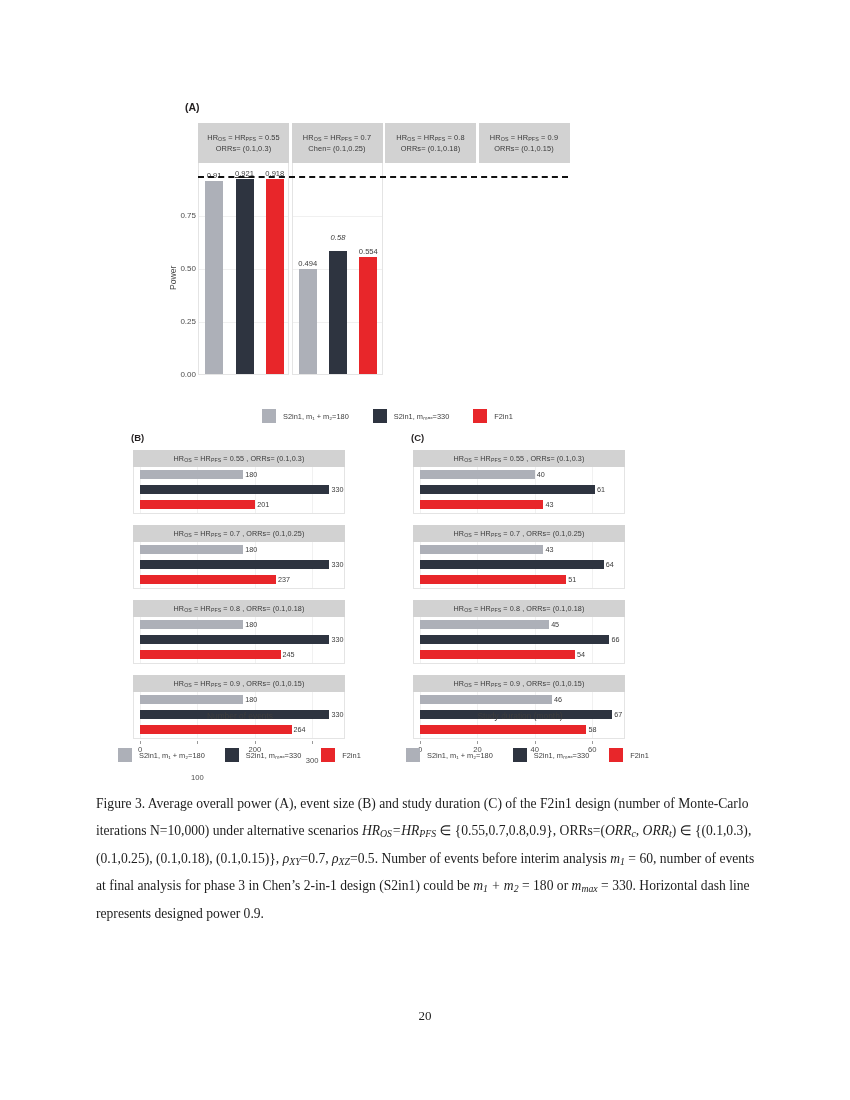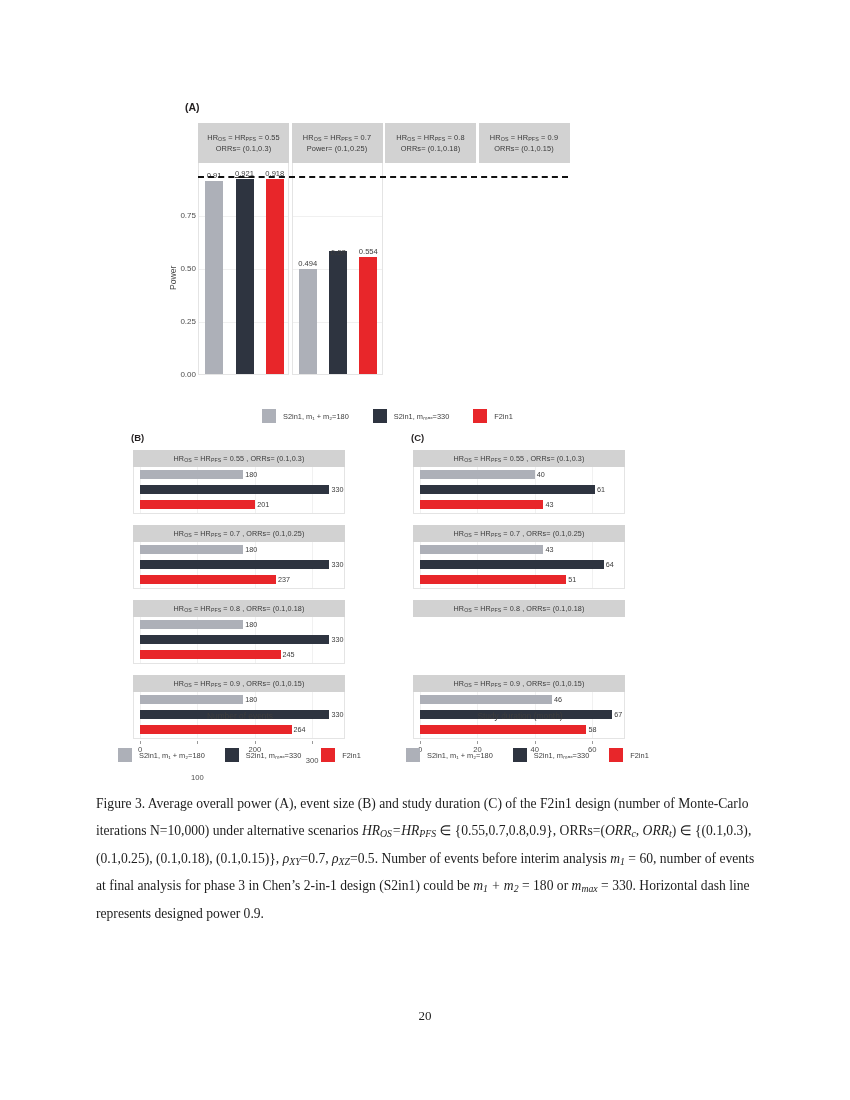--- a/index.html
+++ b/index.html
@@ -111,30 +111,30 @@
             <div class="a-val" style="left: -2.83333px; top: 8.08px; width: 36px;">0.91</div>
             <div class="a-bar" style="left: 36.5px; width: 18px; height: 195.252px; background: rgb(46, 52, 64);"></div>
             <div class="a-val" style="left: 27.5px; top: 5.748px; width: 36px; text-decoration: underline;">0.921</div>
             <div class="a-bar" style="left: 66.8333px; width: 18px; height: 194.616px; background: rgb(232, 38, 42);"></div>
             <div class="a-val" style="left: 57.8333px; top: 6.384px; width: 36px;">0.918</div>
           </div>
         </div>
         <div class="a-facet" style="left: 291.5px; top: 123px; width: 91px; height: 252px;">
           <div class="strip a-strip">
             <div>HR<sub>OS</sub> = HR<sub>PFS</sub> = 0.7</div>
-            <div>Power= (0.1,0.25)</div>
+            <div>Chen= (0.1,0.25)</div>
           </div>
           <div class="a-plot">
             <div class="a-grid" style="top: 159px;"></div>
             <div class="a-grid" style="top: 106px;"></div>
             <div class="a-grid" style="top: 53px;"></div>
             <div class="a-bar" style="left: 6.16667px; width: 18px; height: 104.728px; background: rgb(173, 176, 184);"></div>
             <div class="a-val" style="left: -2.83333px; top: 96.272px; width: 36px;">0.494</div>
             <div class="a-bar" style="left: 36.5px; width: 18px; height: 122.96px; background: rgb(46, 52, 64);"></div>
-            <div class="a-val" style="left: 27.5px; top: 85px; width: 36px; font-style: italic;">0.58</div>
+            <div class="a-val" style="left: 27.5px; top: 70px; width: 36px; font-style: italic;">0.58</div>
             <div class="a-bar" style="left: 66.8333px; width: 18px; height: 117.448px; background: rgb(232, 38, 42);"></div>
             <div class="a-val" style="left: 57.8333px; top: 83.552px; width: 36px;">0.554</div>
           </div>
         </div>
         <div class="a-facet" style="left: 385px; top: 123px; width: 91px; height: 252px;">
           <div class="strip a-strip">
             <div>HR<sub>OS</sub> = HR<sub>PFS</sub> = 0.8</div>
             <div>ORRs= (0.1,0.18)</div>
           </div>
         </div>
@@ -267,20 +267,32 @@
             <div class="bc-bar" style="left: 6px; top: 18px; width: 183.652px; height: 9px; background: rgb(46, 52, 64);"></div>
             <div class="bc-val" style="left: 191.652px; top: 17.5px;">64</div>
             <div class="bc-bar" style="left: 6px; top: 33px; width: 146.348px; height: 9px; background: rgb(232, 38, 42);"></div>
             <div class="bc-val" style="left: 154.348px; top: 32.5px;">51</div>
           </div>
         </div>
         <div class="bc-facet" style="left: 413px; top: 600px; width: 212px; height: 64px;">
           <div class="strip bc-strip">
             <div>HR<sub>OS</sub> = HR<sub>PFS</sub> = 0.8 , ORRs= (0.1,0.18)</div>
           </div>
+          <div class="bc-plot">
+            <div class="bc-vgrid" style="left: 6px;"></div>
+            <div class="bc-vgrid" style="left: 63.3913px;"></div>
+            <div class="bc-vgrid" style="left: 120.783px;"></div>
+            <div class="bc-vgrid" style="left: 178.174px;"></div>
+            <div class="bc-bar" style="left: 6px; top: 3px; width: 129.13px; height: 9px; background: rgb(173, 176, 184);"></div>
+            <div class="bc-val" style="left: 137.13px; top: 2.5px;">45</div>
+            <div class="bc-bar" style="left: 6px; top: 18px; width: 189.391px; height: 9px; background: rgb(46, 52, 64);"></div>
+            <div class="bc-val" style="left: 197.391px; top: 17.5px;">66</div>
+            <div class="bc-bar" style="left: 6px; top: 33px; width: 154.957px; height: 9px; background: rgb(232, 38, 42);"></div>
+            <div class="bc-val" style="left: 162.957px; top: 32.5px;">54</div>
+          </div>
         </div>
         <div class="bc-facet" style="left: 413px; top: 675px; width: 212px; height: 64px;">
           <div class="strip bc-strip">
             <div>HR<sub>OS</sub> = HR<sub>PFS</sub> = 0.9 , ORRs= (0.1,0.15)</div>
           </div>
           <div class="bc-plot">
             <div class="bc-vgrid" style="left: 6px;"></div>
             <div class="bc-vgrid" style="left: 63.3913px;"></div>
             <div class="bc-vgrid" style="left: 120.783px;"></div>
             <div class="bc-vgrid" style="left: 178.174px;"></div>

